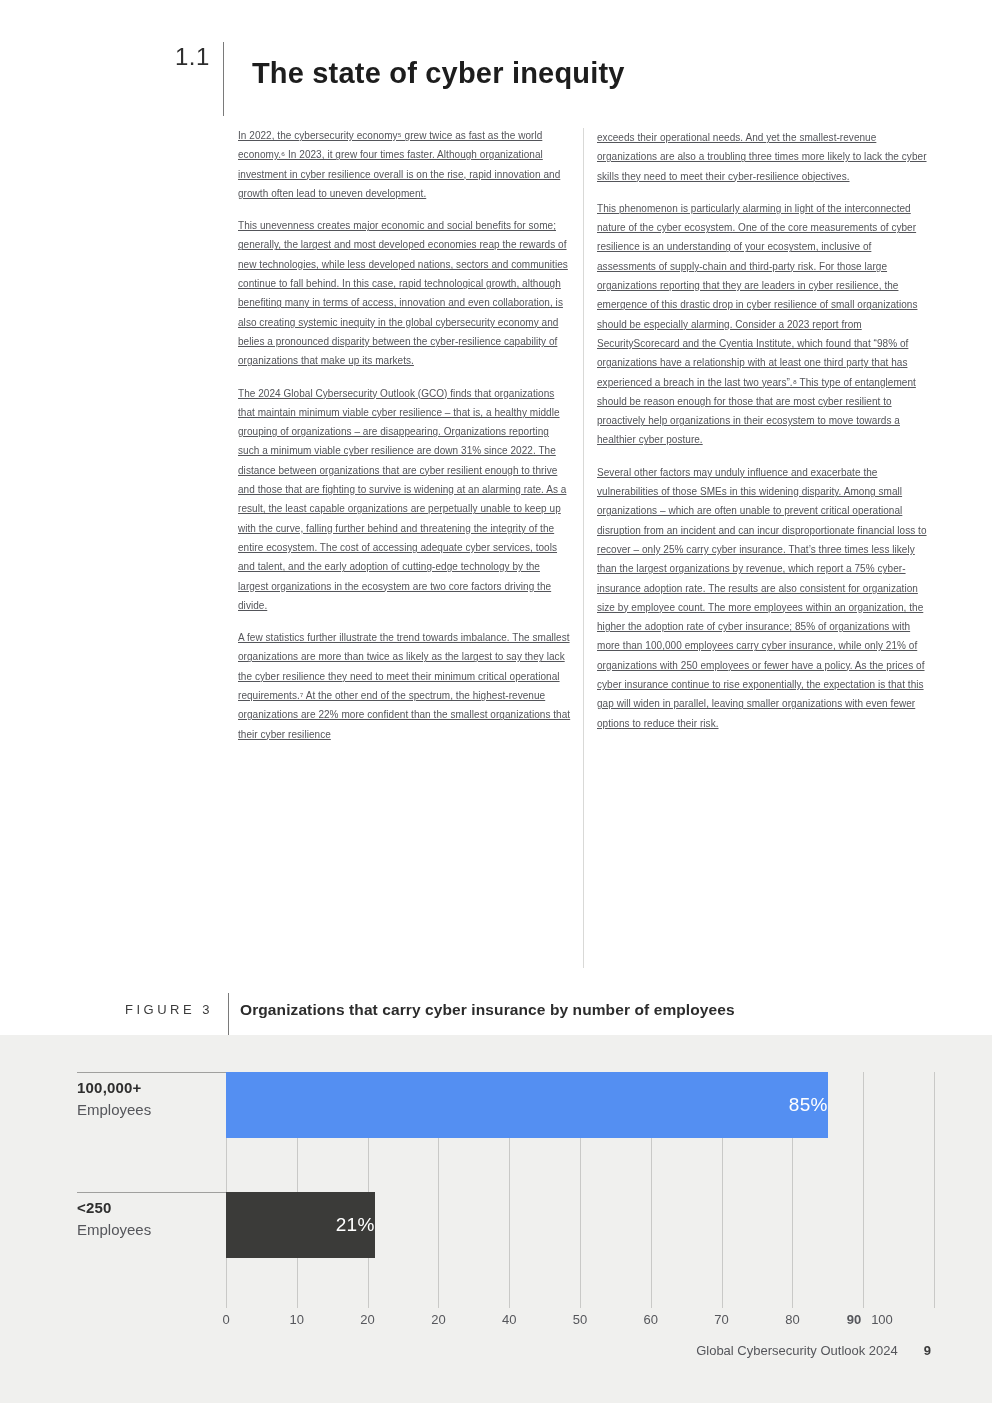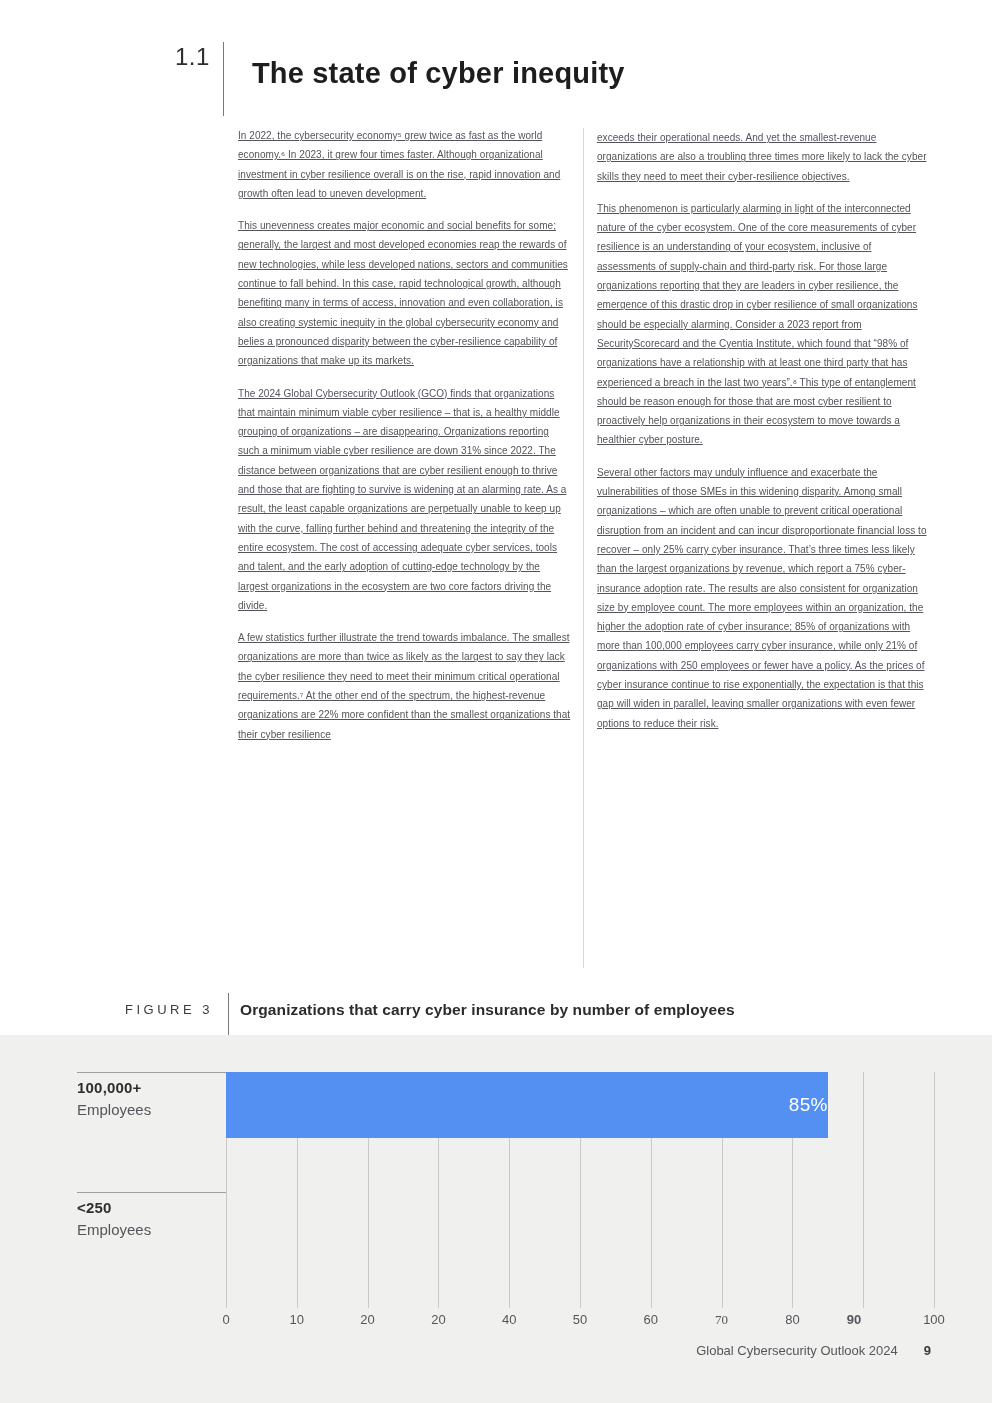--- a/index.html
+++ b/index.html
@@ -216,36 +216,39 @@
         <div class="x-tick-label" style="left: 347.6px; top: 277px;">20</div>
         <div class="gridline" style="left: 438.4px; top: 37px; height: 236px; background: rgb(201, 201, 199);"></div>
         <div class="x-tick-label" style="left: 418.4px; top: 277px;">20</div>
         <div class="gridline" style="left: 509.2px; top: 37px; height: 236px; background: rgb(201, 201, 199);"></div>
         <div class="x-tick-label" style="left: 489.2px; top: 277px;">40</div>
         <div class="gridline" style="left: 580px; top: 37px; height: 236px; background: rgb(201, 201, 199);"></div>
         <div class="x-tick-label" style="left: 560px; top: 277px;">50</div>
         <div class="gridline" style="left: 650.8px; top: 37px; height: 236px; background: rgb(201, 201, 199);"></div>
         <div class="x-tick-label" style="left: 630.8px; top: 277px;">60</div>
         <div class="gridline" style="left: 721.6px; top: 37px; height: 236px; background: rgb(201, 201, 199);"></div>
-        <div class="x-tick-label" style="left: 701.6px; top: 277px; font-family: Liberation Serif, serif;">70</div>
+        <div class="x-tick-label" style="left: 701.6px; top: 277px;">70</div>
         <div class="gridline" style="left: 792.4px; top: 37px; height: 236px; background: rgb(201, 201, 199);"></div>
         <div class="x-tick-label" style="left: 772.4px; top: 277px;">80</div>
         <div class="gridline" style="left: 863.2px; top: 37px; height: 236px; background: rgb(201, 201, 199);"></div>
         <div class="x-tick-label" style="left: 834px; top: 277px; font-weight: bold;">90</div>
         <div class="gridline" style="left: 934px; top: 37px; height: 236px; background: rgb(201, 201, 199);"></div>
-        <div class="x-tick-label" style="left: 914px; top: 277px;">100</div>
+        <div class="x-tick-label" style="left: 862px; top: 277px;">100</div>
         <div class="label-line" style="left: 77px; top: 37px; width: 149px;"></div>
         <div class="chart-bar" style="left: 226px; top: 37px; width: 601.8px; height: 66px; background: rgb(84, 143, 242);">
           <span class="bar-value-label">85%</span>
         </div>
         <div class="category-label" style="left: 77px; top: 42px;">
           <div class="cat-line1">100,000+</div>
           <div class="cat-line2">Employees</div>
         </div>
         <div class="label-line" style="left: 77px; top: 157px; width: 149px;"></div>
+        <div class="chart-bar" style="left: 226px; top: 157px; width: 148.68px; height: 66px; background: rgb(59, 59, 57);">
+          <span class="bar-value-label">21%</span>
+        </div>
         <div class="category-label" style="left: 77px; top: 162px;">
           <div class="cat-line1">&lt;250</div>
           <div class="cat-line2">Employees</div>
         </div>
       </div>
     <div class="page-footer">
       <span class="footer-report-title">Global Cybersecurity Outlook 2024</span>
       <span class="footer-page-number">9</span>
     </div>
   </div>

